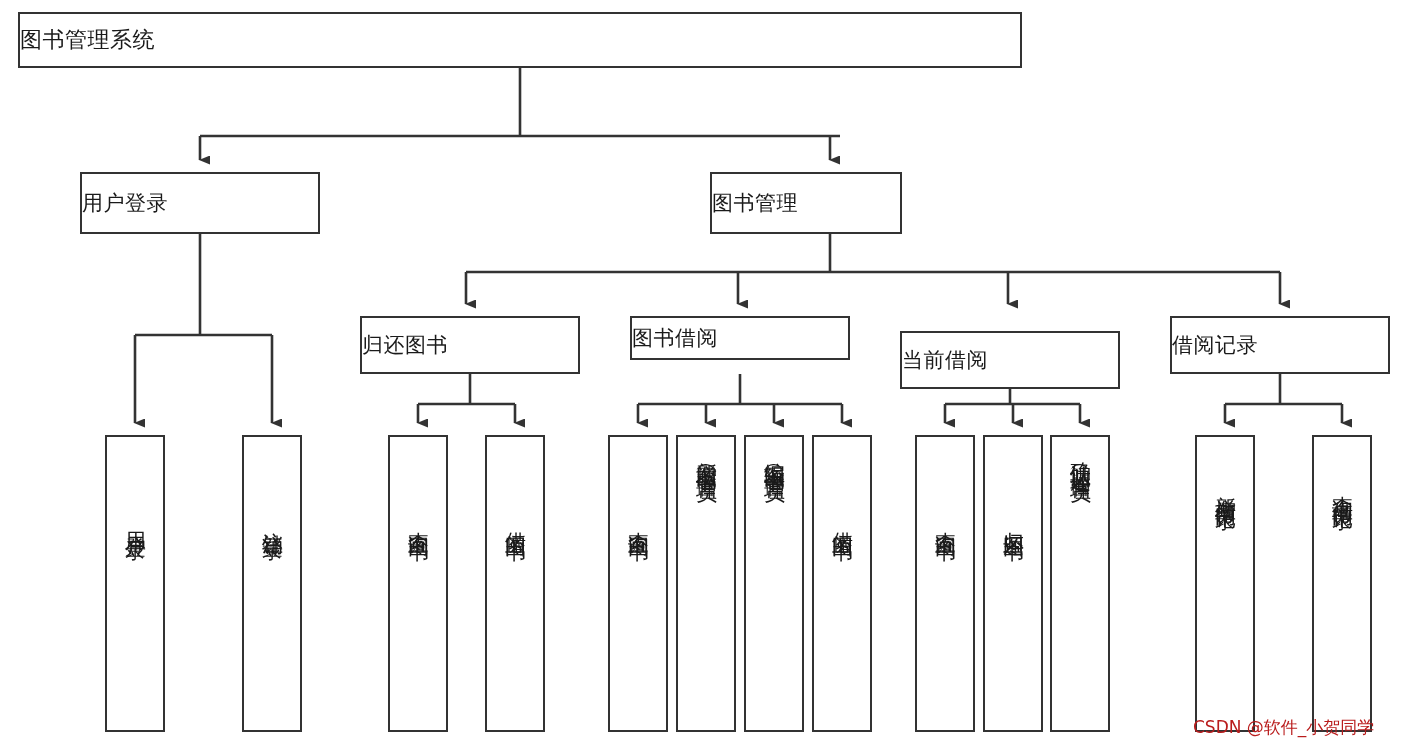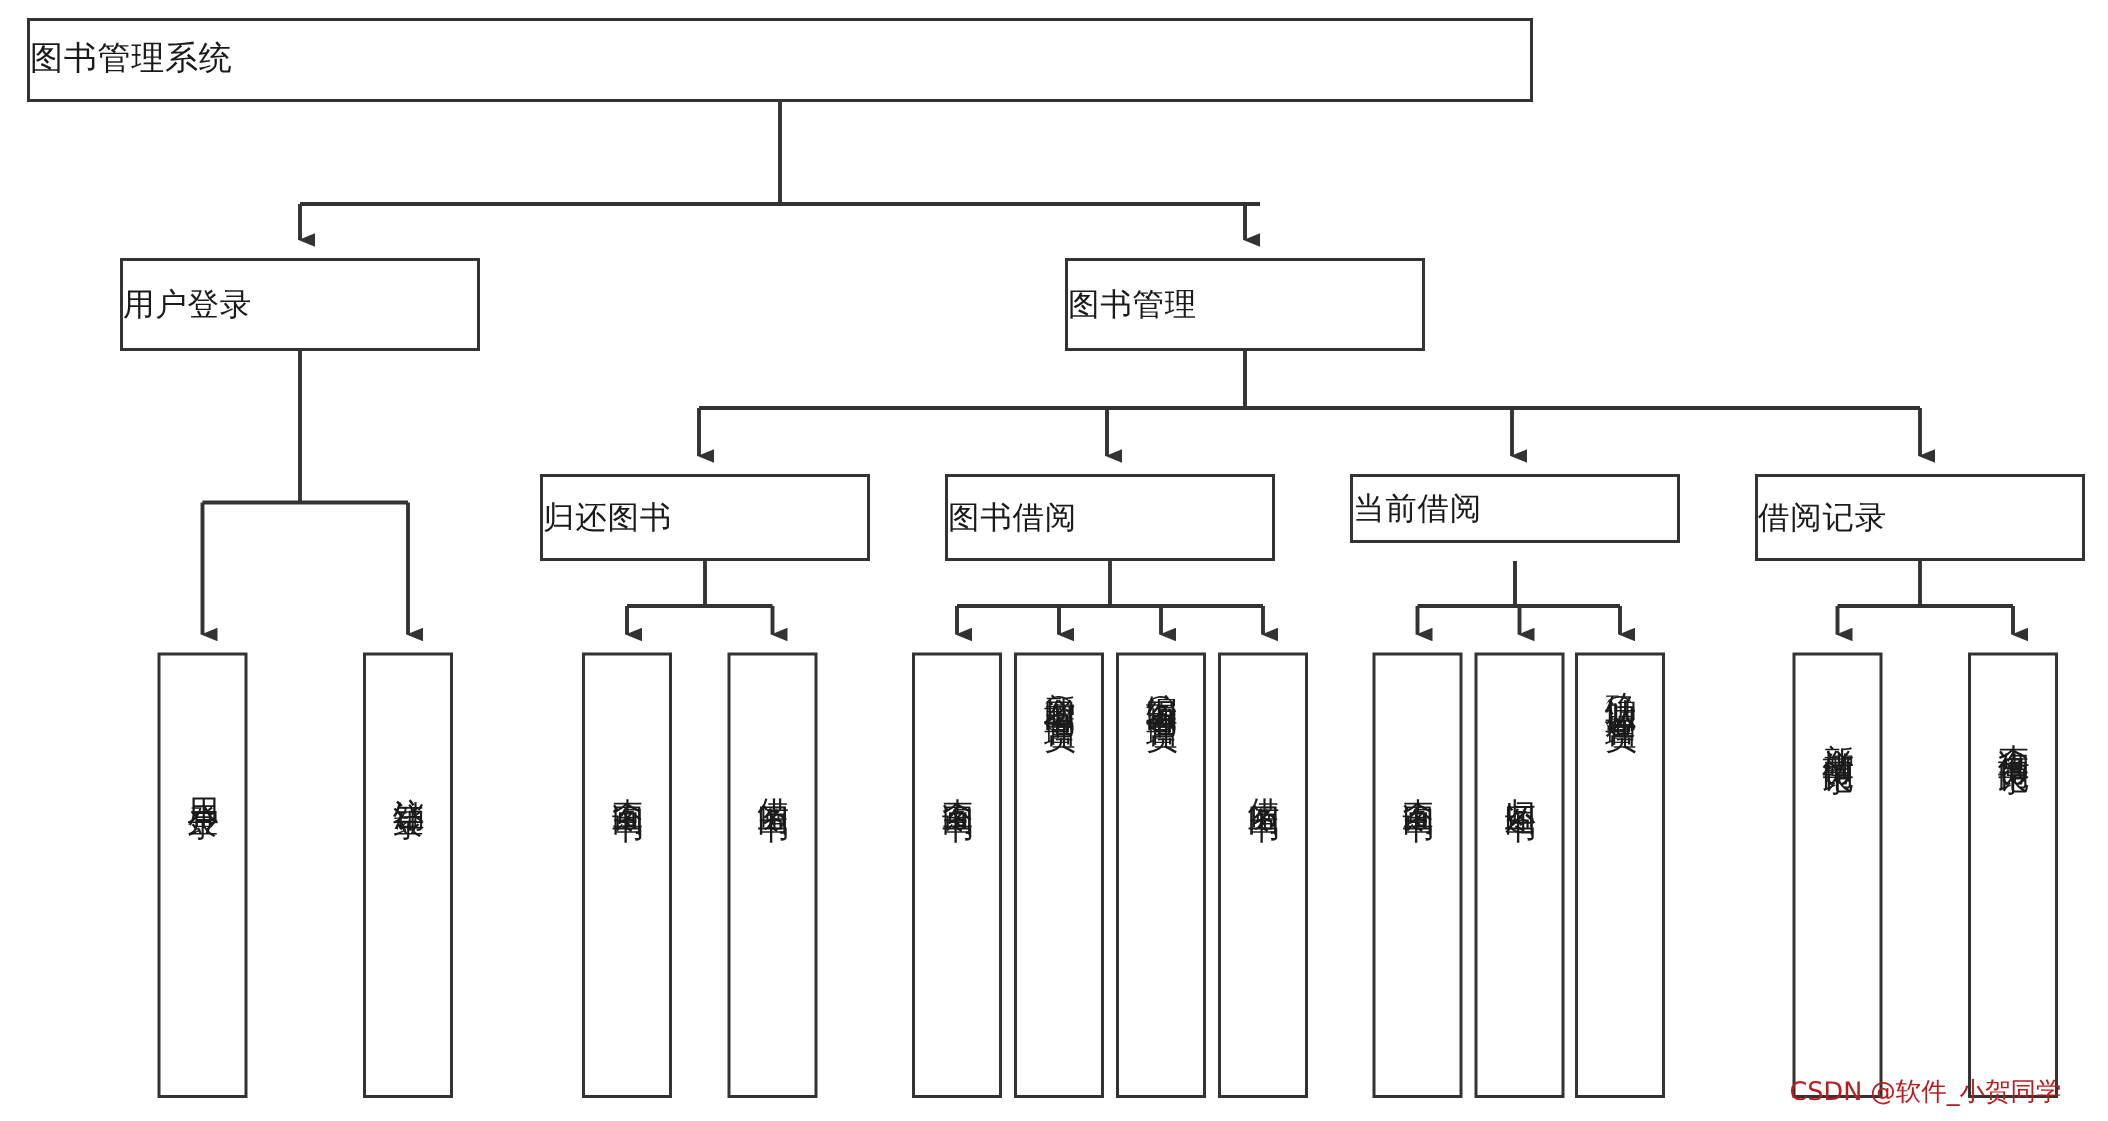--- a/index.html
+++ b/index.html
@@ -126,31 +126,31 @@
     </g>
   </svg>
 
   <div class="node horiz title-node" style="left:18px; top:12px; width:1004px; height:56px;">
     <span class="node-label">图书管理系统</span>
   </div>
 
   <div class="node horiz" style="left:80px; top:172px; width:240px; height:62px;">
     <span class="node-label">用户登录</span>
   </div>
-  <div class="node horiz" style="left:710px; top:172px; width:240px; height:62px;">
+  <div class="node horiz" style="left:710px; top:172px; width:192px; height:62px;">
     <span class="node-label">图书管理</span>
   </div>
 
   <div class="node horiz" style="left:360px; top:316px; width:220px; height:58px;">
     <span class="node-label">归还图书</span>
   </div>
-  <div class="node horiz" style="left:630px; top:316px; width:220px; height:58px;">
+  <div class="node horiz" style="left:630px; top:316px; width:220px; height:44px;">
     <span class="node-label">图书借阅</span>
   </div>
-  <div class="node horiz" style="left:900px; top:316px; width:220px; height:46px;">
+  <div class="node horiz" style="left:900px; top:331px; width:220px; height:58px;">
     <span class="node-label">当前借阅</span>
   </div>
   <div class="node horiz" style="left:1170px; top:316px; width:220px; height:58px;">
     <span class="node-label">借阅记录</span>
   </div>
 
   <div class="node vert" style="left:105px; top:435px; width:60px; height:297px; padding-top:78px;">
     <span class="node-label">用户登录</span>
   </div>
   <div class="node vert" style="left:242px; top:435px; width:60px; height:297px; padding-top:78px;">

